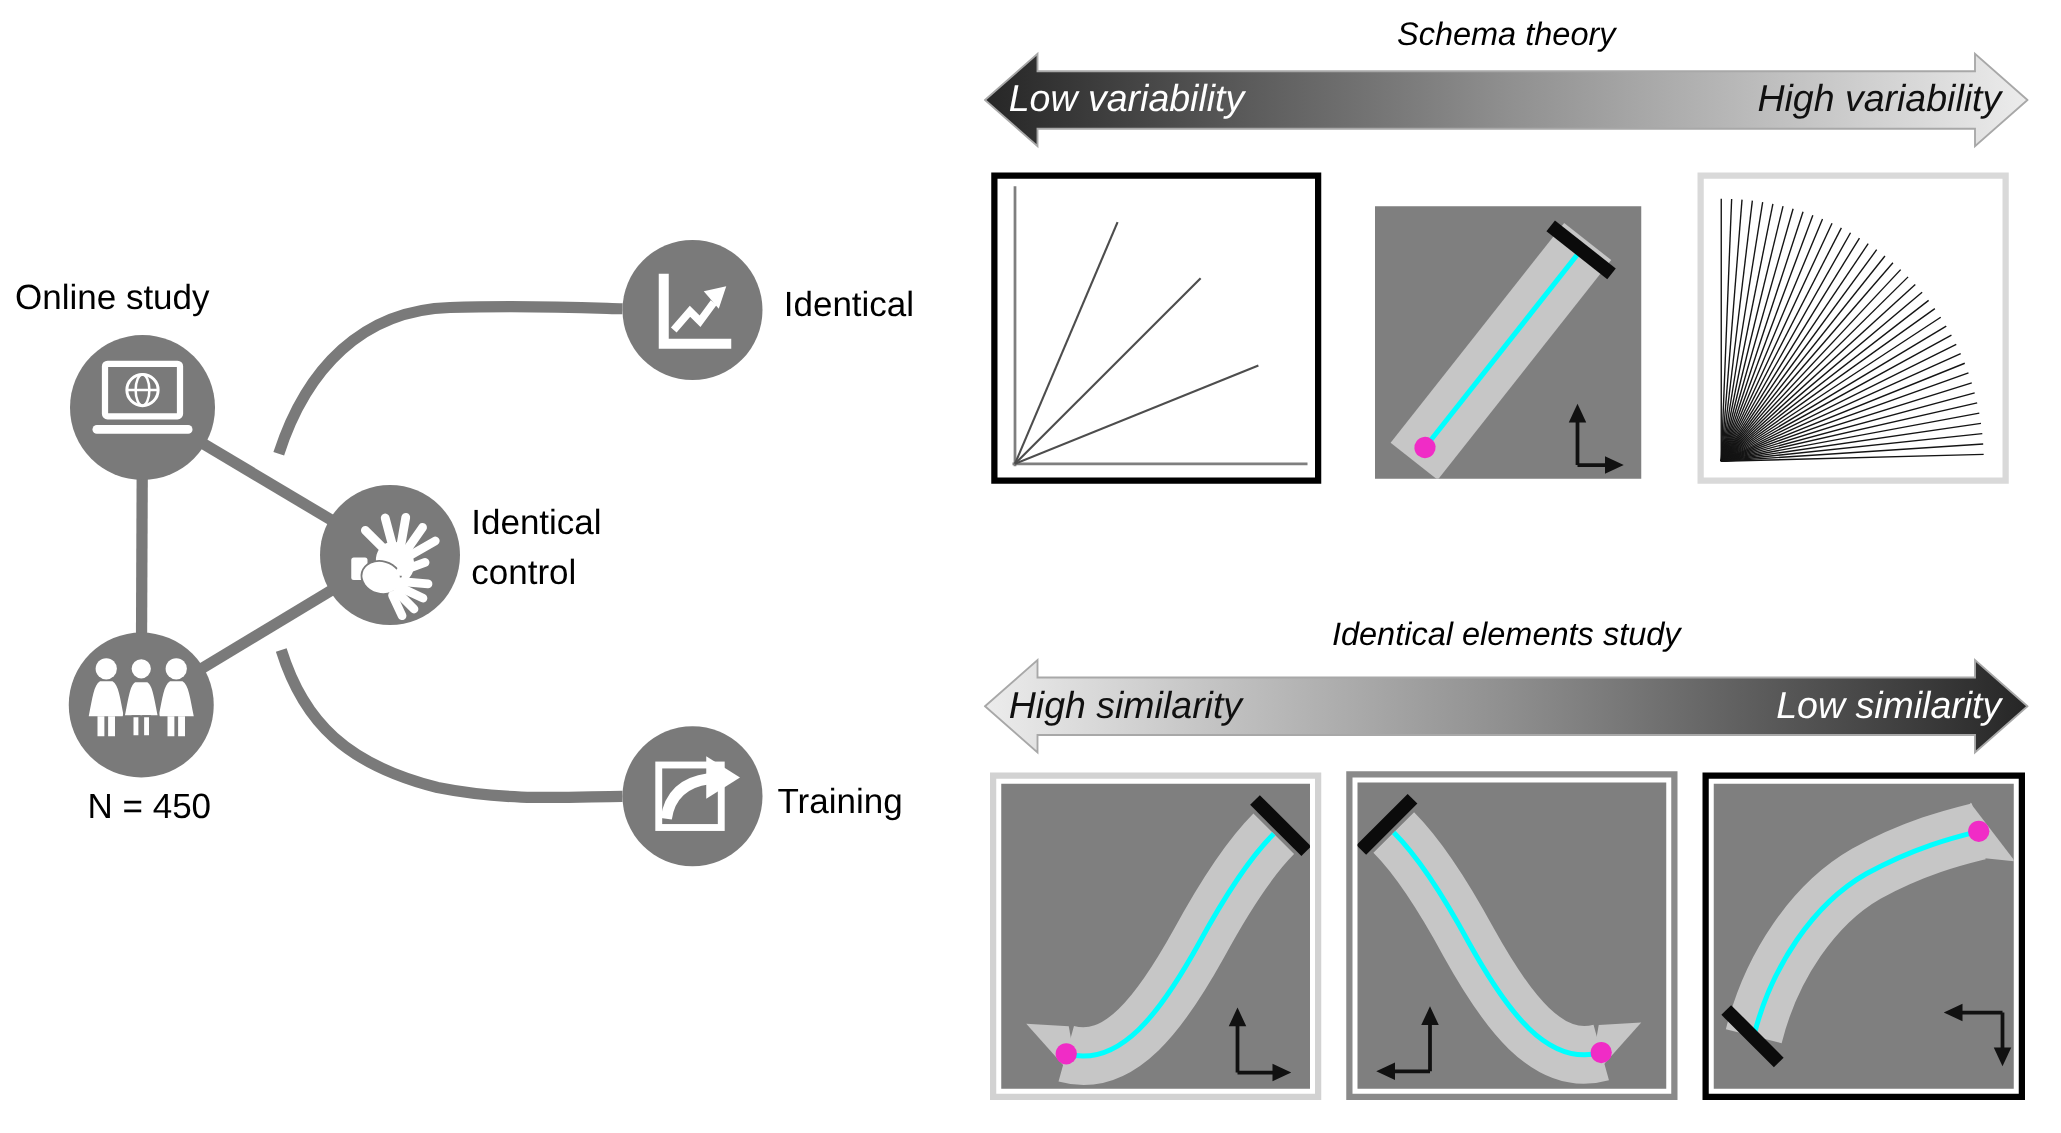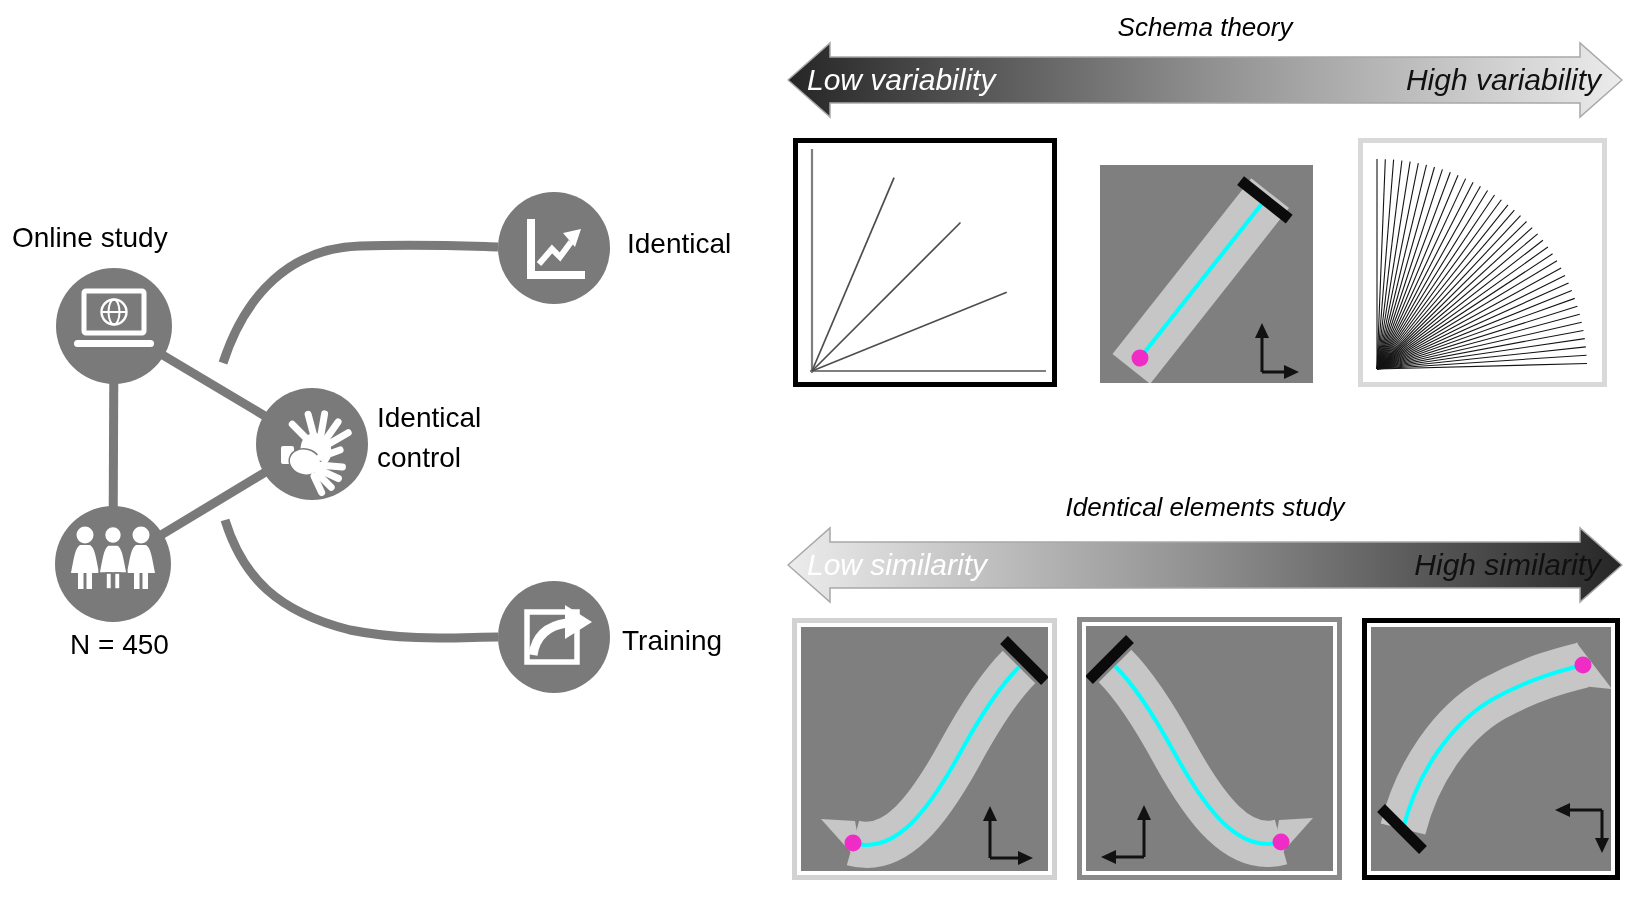--- a/index.html
+++ b/index.html
@@ -234,22 +234,22 @@
     <defs>
       <linearGradient id="gradElements" x1="0" y1="0" x2="1" y2="0">
         <stop offset="0" class="stop-light"></stop>
           <stop offset="0.5" class="stop-mid"></stop>
           <stop offset="1" class="stop-dark"></stop>
       </linearGradient>
     </defs>
     <polygon points="1,40 43,3 43,17 793,17 793,3 835,40 793,77 793,63 43,63 43,77" fill="url(#gradElements)" stroke="#a8a8a8" stroke-width="1.5"></polygon>
   </svg>
   <div class="abs arrow-overlay" style="left:787px;top:531px;width:836px;height:68px">
+    <span class="arrow-label lbl-black">High similarity</span>
     <span class="arrow-label lbl-white">Low similarity</span>
-    <span class="arrow-label lbl-black">High similarity</span>
   </div>
 
   <div class="panel panel-bordered panel-padded" style="left: 792px; top: 618px; width: 265px; height: 262px; border-color: rgb(210, 210, 210);">
     <div class="panel-content">
       <svg width="247" height="244" viewBox="0 0 247 244">
         <g>
           <polygon class="chan-fill" points="54,194 20,192 62,239"></polygon>
           <path class="chan" d="M 52,216 C 95,228 128,182 158,128 C 183,82 202,56 218,40" fill="none" stroke-width="46"></path>
           <path class="cyan" d="M 52,216 C 95,228 128,182 158,128 C 183,82 202,56 218,40" fill="none" stroke-width="4"></path>
           <line class="cap" x1="203" y1="13" x2="244" y2="54" stroke-width="11"></line>

